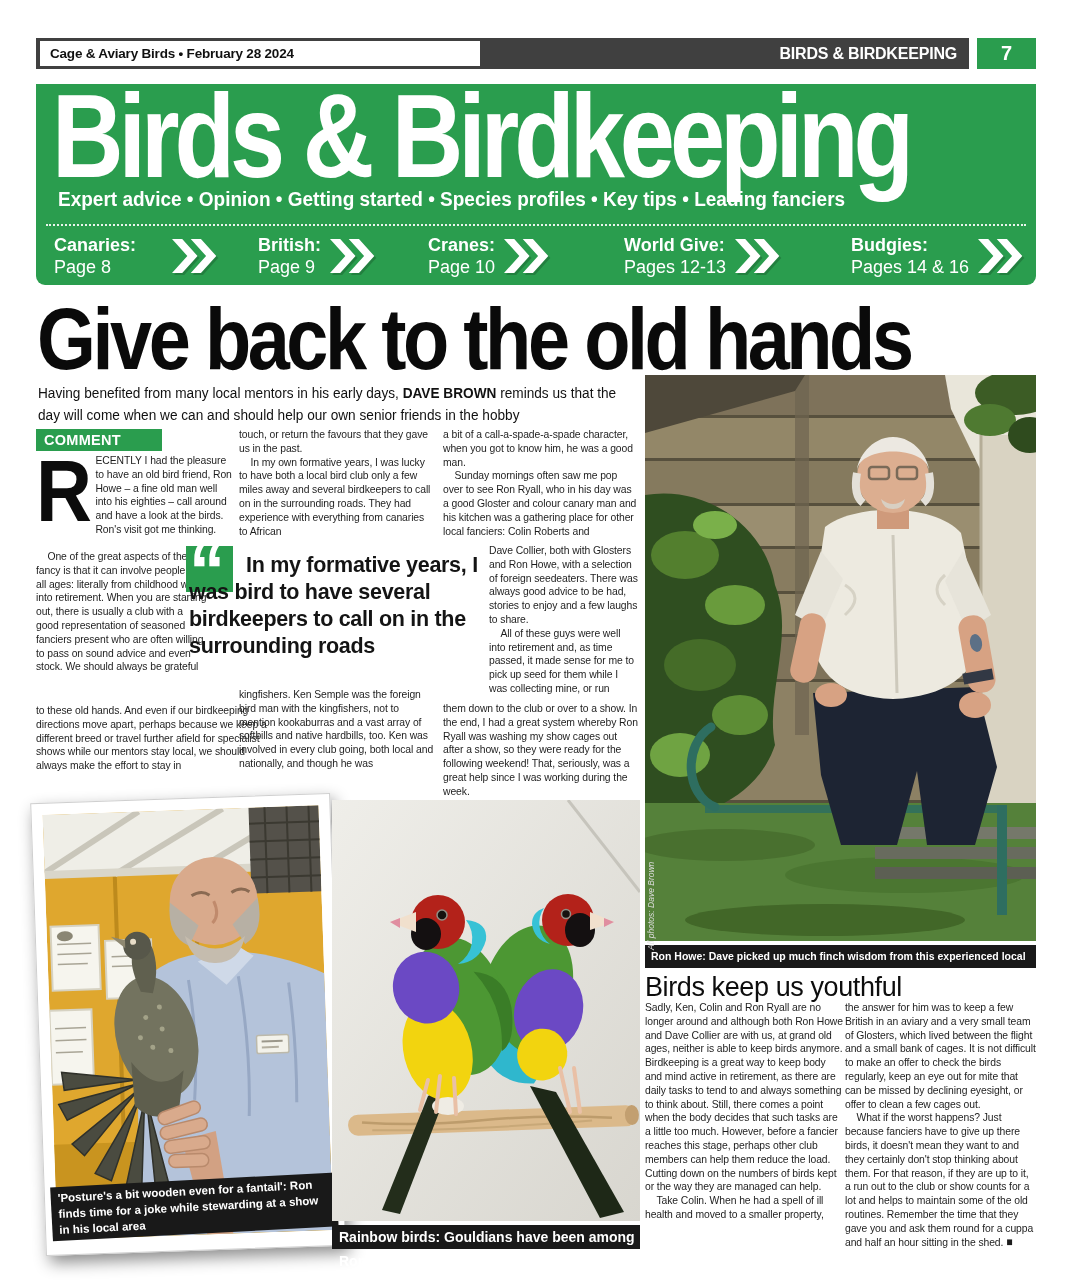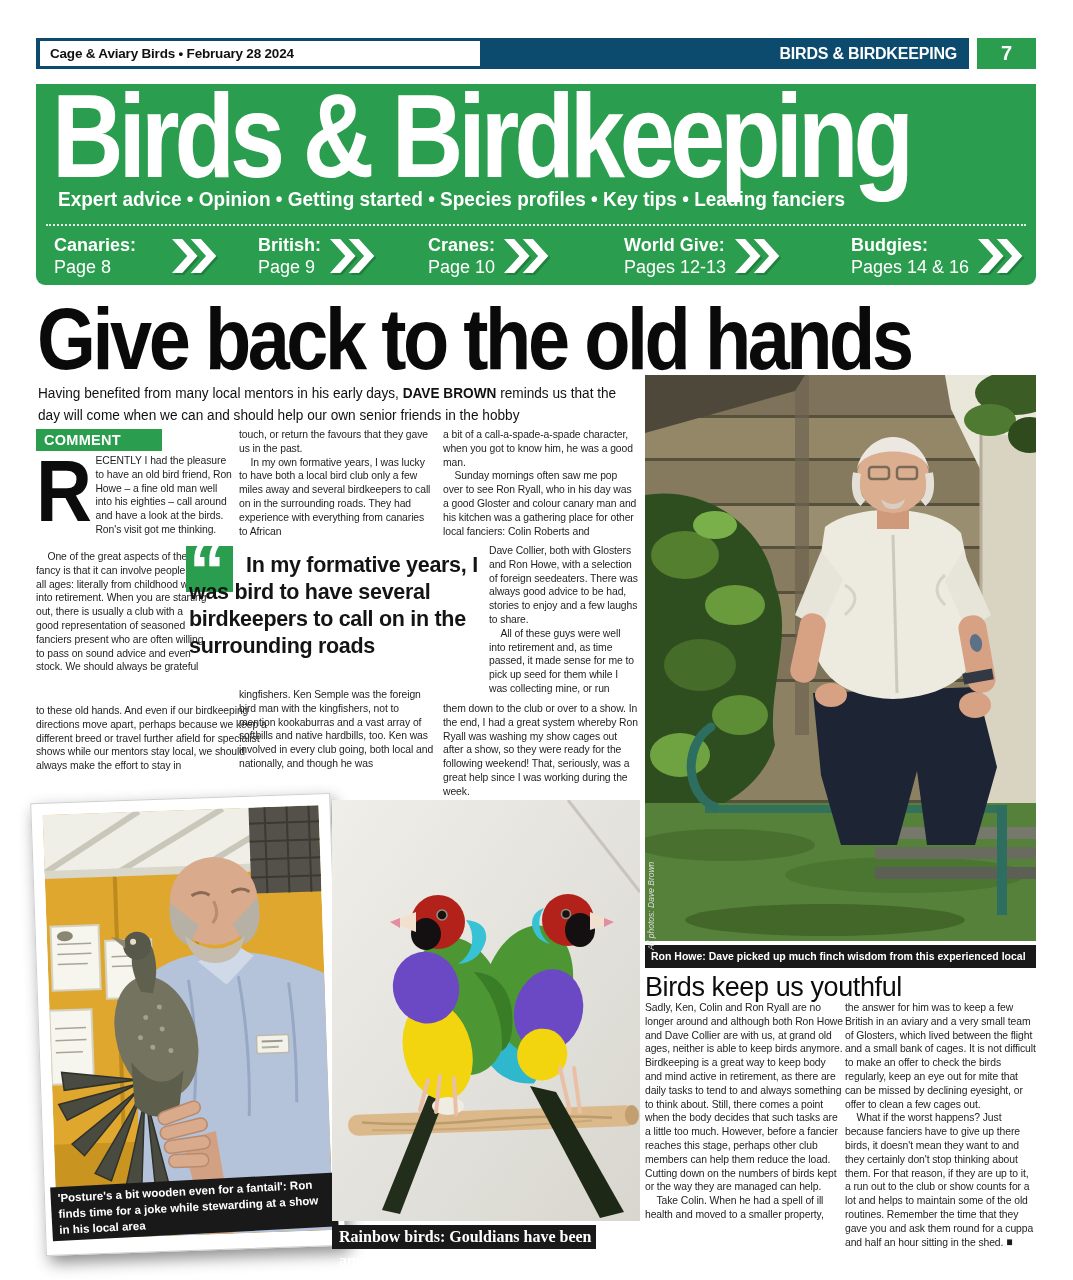--- a/index.html
+++ b/index.html
@@ -1,21 +1,21 @@
 <!DOCTYPE html>
 <html><head>
 <meta charset="utf-8">
 <style>
   html,body{margin:0;padding:0;background:#ffffff;}
   body{font-family:"Liberation Sans","DejaVu Sans",sans-serif;}
   #page{position:relative;width:1073px;height:1280px;background:#fff;overflow:hidden;}
   .abs{position:absolute;}
   
   #topbar{left:36px;top:38px;width:1000px;height:31px;}
-  #topbar-main{left:0;top:0;width:933px;height:31px;background:#0c4a6e;}
+  #topbar-main{left:0;top:0;width:933px;height:31px;background:#404040;}
   #issue-box{left:4px;top:3px;width:440px;height:25px;background:#fff;}
   #issue-box span{display:block;padding-left:10px;font-size:13.5px;font-weight:700;color:#111;line-height:25px;letter-spacing:-0.2px;}
   #section-label{right:12px;top:0;height:31px;line-height:31px;color:#fff;font-weight:700;font-size:16px;letter-spacing:-0.2px;}
   #page-box{left:941px;top:0;width:59px;height:31px;background:#2a9d4e;text-align:center;color:#fff;font-weight:700;font-size:20px;line-height:31px;}
   
   #masthead{left:36px;top:84px;width:1000px;height:201px;background:#2a9d4e;border-radius:0 0 9px 9px;}
   #mast-title{left:16px;top:-16px;}
   #mast-title span{display:inline-block;white-space:nowrap;color:#fff;font-weight:700;font-size:118px;letter-spacing:-6px;transform:scaleX(.84);transform-origin:0 0;}
   #mast-tagline{left:22px;top:104px;}
   #mast-tagline span{display:inline-block;white-space:nowrap;color:#fff;font-weight:700;font-size:20px;transform:scaleX(.95);transform-origin:0 0;}
@@ -49,21 +49,21 @@
   #main-photo{left:645px;top:375px;width:391px;}
   #main-caption{width:391px;height:23px;line-height:23px;font-size:10.5px;padding-left:6px;box-sizing:border-box;}
   #photo-credit{left:646px;top:845px;width:13px;height:105px;writing-mode:vertical-rl;transform:rotate(180deg);font-size:8.5px;font-style:italic;color:#ddd;}
   
   #sub-heading{left:645px;top:972px;font-size:27px;font-weight:400;color:#0d0d0d;letter-spacing:-0.4px;}
   
   #fantail-fig{left:38px;top:798px;width:300px;background:#fff;padding:11px;box-sizing:border-box;transform:rotate(-2deg);transform-origin:50% 50%;box-shadow:4px 7px 16px rgba(0,0,0,.45);border:1px solid #cfcfcf;}
   #fantail-caption{position:absolute;left:6px;right:6px;bottom:16px;font-size:11.5px;line-height:16px;padding:3px 7px;transform:rotate(-1deg);}
   
   #gould-fig{left:332px;top:800px;width:308px;}
-  #gould-caption{width:264px;height:24px;line-height:24px;font-size:16px;padding-left:7px;box-sizing:border-box;font-family:Liberation Serif, serif;}
+  #gould-caption{width:308px;height:24px;line-height:24px;font-size:14px;padding-left:7px;box-sizing:border-box;}
 </style>
 </head>
 <body>
 
 <div id="page">
 
   <div id="topbar" class="abs">
     <div id="topbar-main" class="abs">
       <div id="issue-box" class="abs">
         <span>Cage &amp; Aviary Birds • February 28 2024</span>

